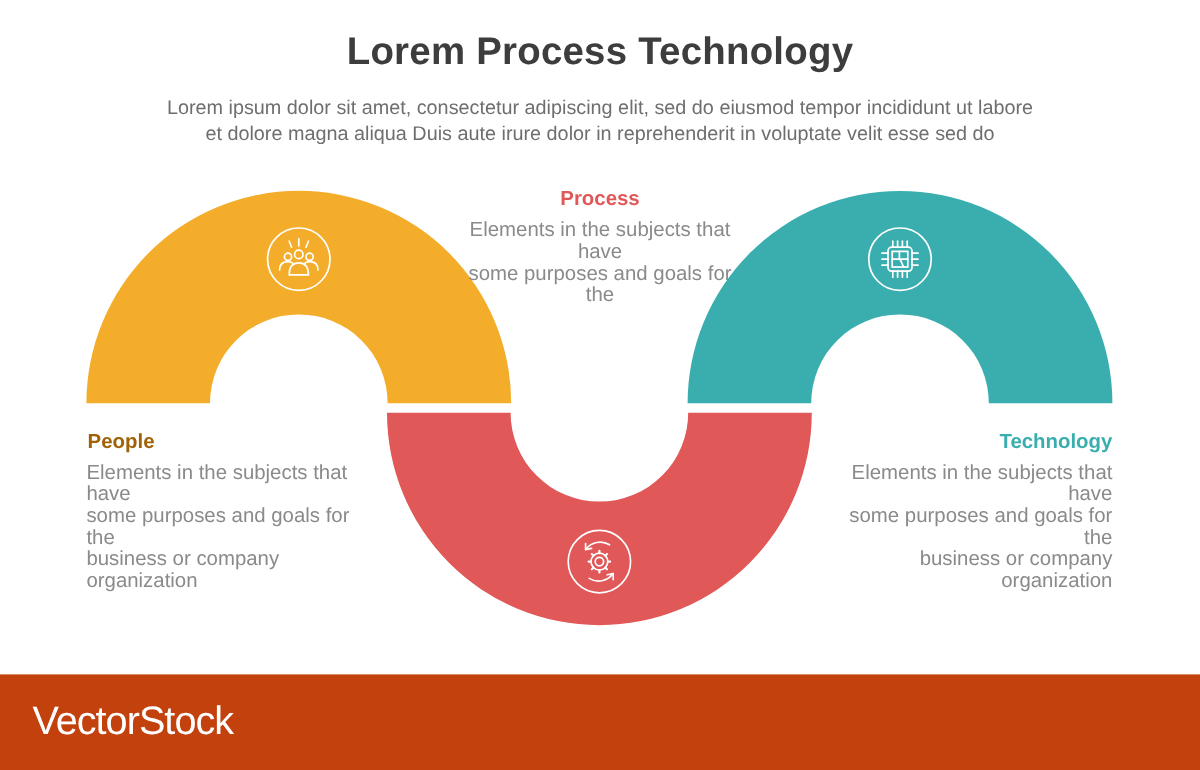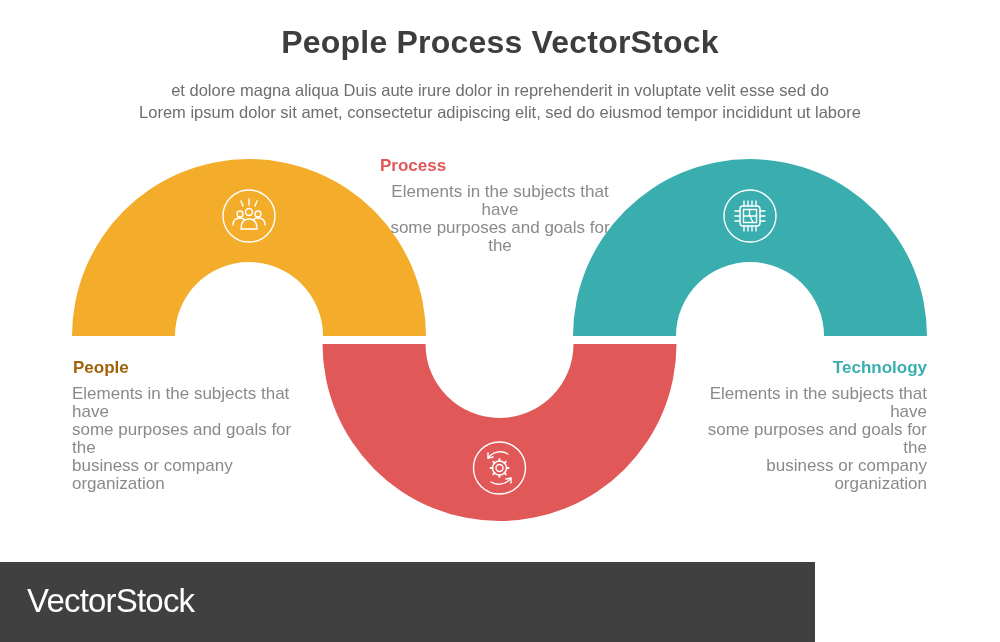--- a/index.html
+++ b/index.html
@@ -18,39 +18,40 @@
     text-align: center; font-size: 16.5px; line-height: 22px; color: #6e6e6e;
   }
   .diagram { position: absolute; left: 0; top: 0; }
   .label {
     position: absolute; font-size: 17px; font-weight: bold;
   }
   .desc {
     position: absolute; font-size: 17px; line-height: 18px; color: #8a8a8a; width: 240px;
   }
   .footer {
-    position: absolute; left: 0; top: 562px; width: 815px; height: 80px;
-    background: #404040;
+    position: absolute; left: 0; top: 562px; width: 984px; height: 80px;
+    background: #c2410c;
+    padding-left: 16px;
   }
   .footer-brand {
     position: absolute; left: 27px; top: 20px; color: #ffffff;
     font-size: 33px; letter-spacing: -0.8px;
   }
   .footer-url {
     position: absolute; right: 28px; top: 30px; color: #ffffff;
     font-size: 21px; letter-spacing: -0.4px;
   }
 </style>
 </head>
 <body>
 
-<div class="title">People Process VectorStock</div>
+<div class="title">Lorem Process Technology</div>
 <div class="subtitle">
+  <div>Lorem ipsum dolor sit amet, consectetur adipiscing elit, sed do eiusmod tempor incididunt ut labore</div>
   <div>et dolore magna aliqua Duis aute irure dolor in reprehenderit in voluptate velit esse sed do</div>
-  <div>Lorem ipsum dolor sit amet, consectetur adipiscing elit, sed do eiusmod tempor incididunt ut labore</div>
 </div>
 
 <svg class="diagram" width="1000" height="562" viewBox="0 0 1000 562">
 
   <path fill="#F4AD2A" d="M72,336 A177,177 0 0 1 426,336 L323,336 A74,74 0 0 0 175,336 Z"></path>
 
   <path fill="#3AAEAF" d="M573,336 A177,177 0 0 1 927,336 L824,336 A74,74 0 0 0 676,336 Z"></path>
 
   <path fill="#E15858" d="M322.5,344 A177,177 0 0 0 676.5,344 L573.5,344 A74,74 0 0 1 425.5,344 Z"></path>
 
@@ -102,21 +103,21 @@
       <line x1="490.5" y1="468" x2="492.5" y2="468"></line>
       <line x1="506.5" y1="468" x2="508.5" y2="468"></line>
       <line x1="493.2" y1="461.7" x2="494.6" y2="463.1"></line>
       <line x1="504.4" y1="472.9" x2="505.8" y2="474.3"></line>
       <line x1="505.8" y1="461.7" x2="504.4" y2="463.1"></line>
       <line x1="494.6" y1="472.9" x2="493.2" y2="474.3"></line>
     </g>
   </g>
 </svg>
 
-<div class="label" style="left:380px; top:156px; width:240px; text-align:left; color:#E15858;">Process</div>
+<div class="label" style="left:380px; top:156px; width:240px; text-align:center; color:#E15858;">Process</div>
 <div class="desc" style="left:380px; top:183px; text-align:center;">
   <div>Elements in the subjects that have</div>
   <div>some purposes and goals for the</div>
 </div>
 
 <div class="label" style="left:73px; top:358px; color:#a16207;">People</div>
 <div class="desc" style="left:72px; top:385px; text-align:left;">
   <div>Elements in the subjects that have</div>
   <div>some purposes and goals for the</div>
   <div>business or company organization</div>

